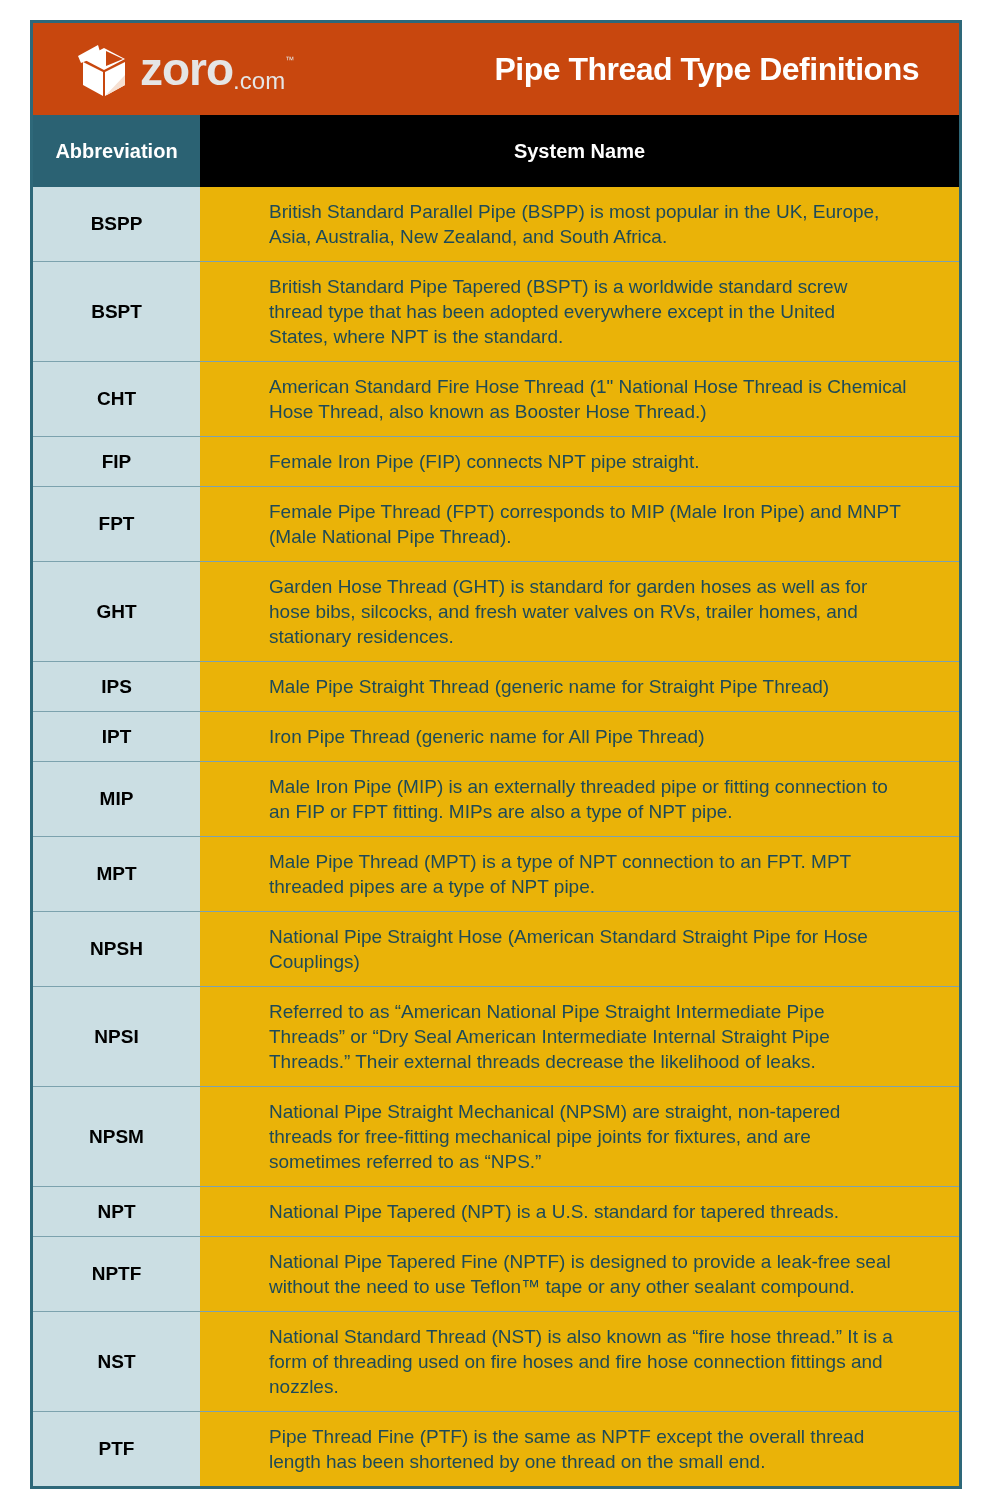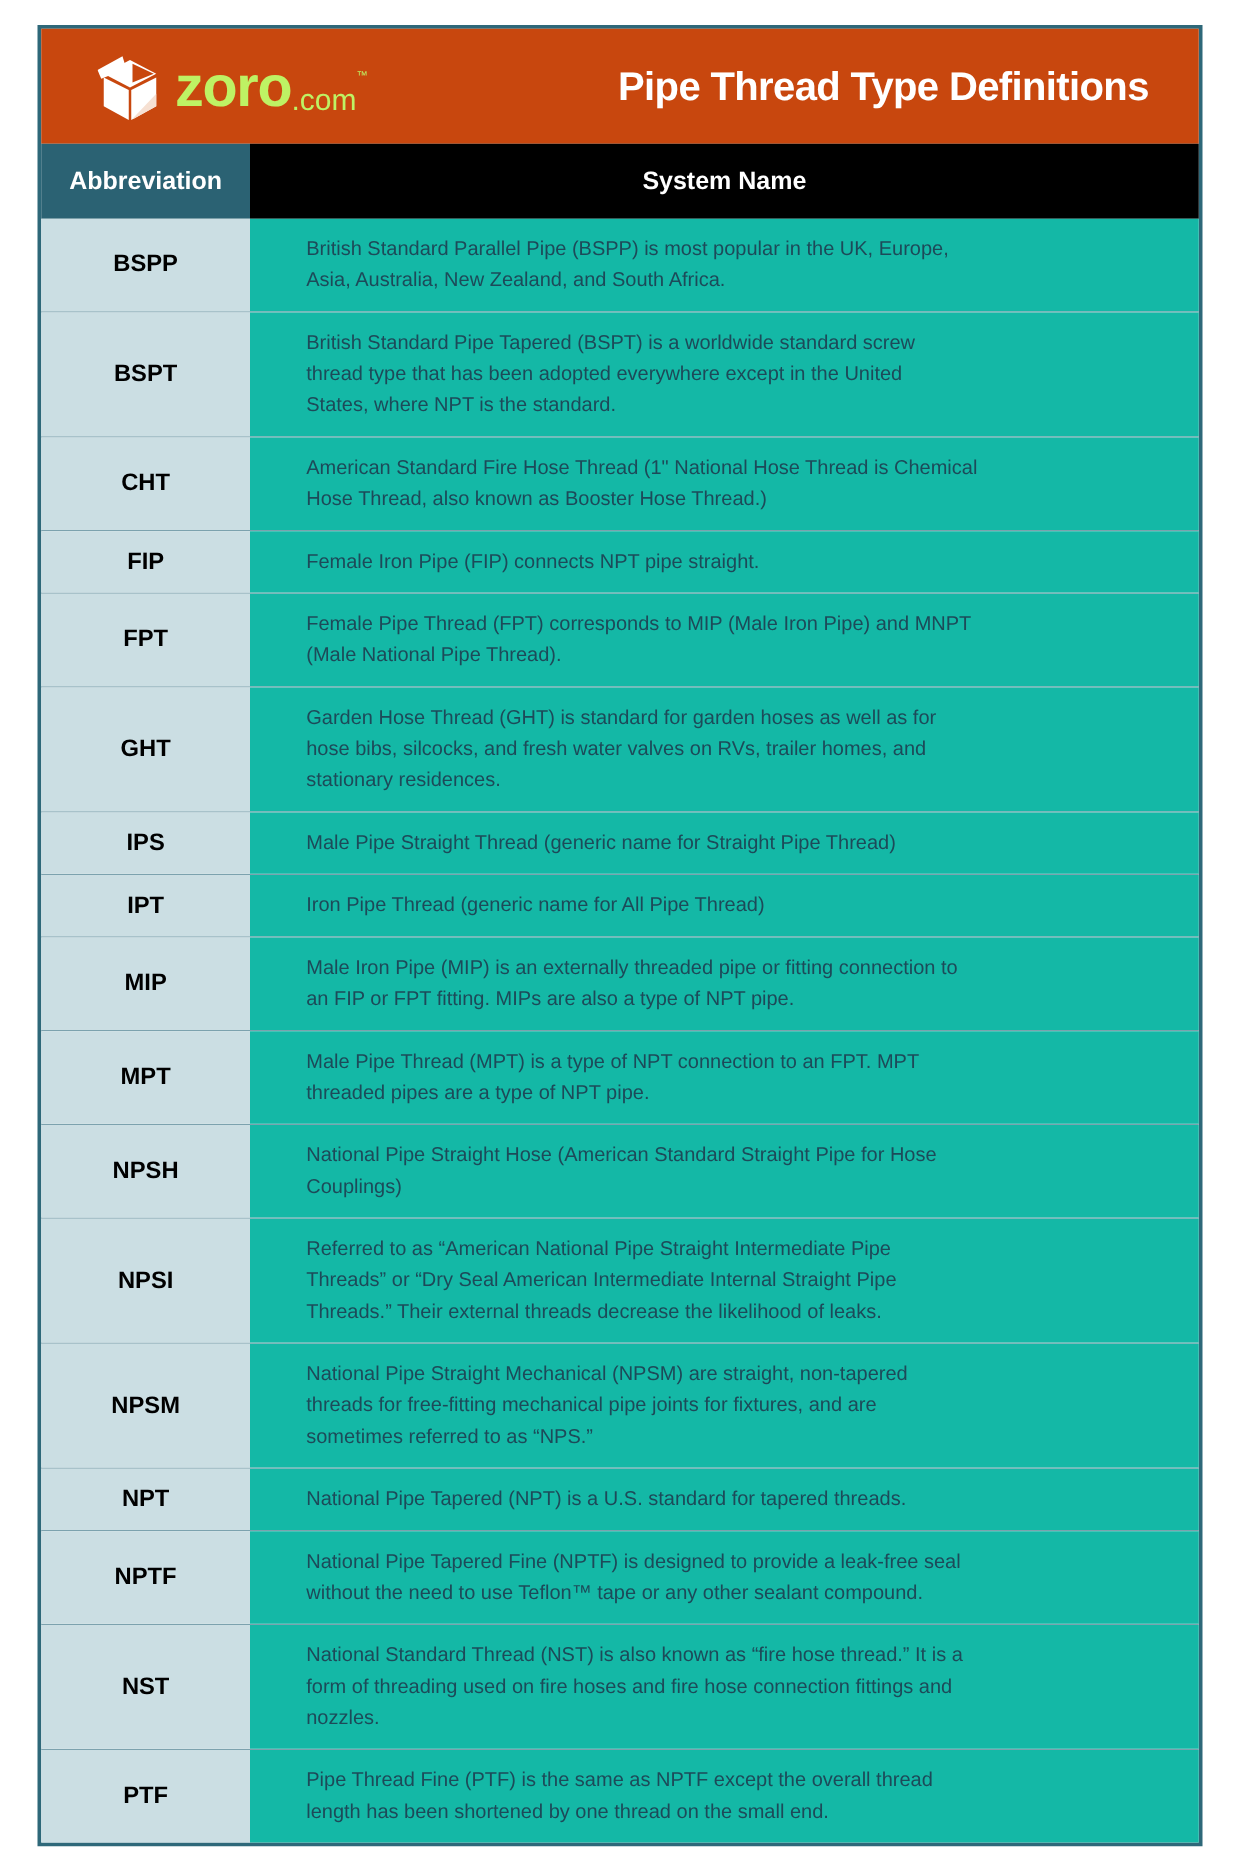--- a/index.html
+++ b/index.html
@@ -26,21 +26,21 @@
   .brand-bar {
     height: 92px;
     background: #C8470E;
     display: flex;
     align-items: center;
   }
   .logo {
     display: flex;
     align-items: center;
     padding-left: 45px;
-    color: #bef264;
+    color: #e5e5e5;
   }
   .logo svg { display: block; margin-right: 10px; }
   .logo-zoro {
     font-size: 46px;
     font-weight: bold;
     letter-spacing: -1px;
     line-height: 1;
   }
   .logo-com {
     font-size: 24px;
@@ -57,21 +57,21 @@
   .brand-title {
     flex: 1;
     text-align: right;
     padding-right: 40px;
     color: #ffffff;
     font-size: 32px;
     font-weight: bold;
     letter-spacing: -0.5px;
   }
   
-  .head-row { display: flex; height: 60px; }
+  .head-row { display: flex; height: 72px; }
   .head-abbr {
     width: 167px;
     background: #2B6273;
     color: #ffffff;
     font-size: 20px;
     font-weight: bold;
     display: flex;
     align-items: center;
     justify-content: center;
   }
@@ -94,25 +94,25 @@
     color: #000000;
     font-size: 19px;
     font-weight: bold;
     display: flex;
     align-items: center;
     justify-content: center;
     flex-shrink: 0;
   }
   .cell-def {
     flex: 1;
-    background: #14b8a6;
+    background: #eab308;
     color: #1D4A59;
-    font-size: 16px;
+    font-size: 19px;
     line-height: 25px;
-    padding: 12px 25px 12px 45px;
+    padding: 12px 25px 12px 69px;
     white-space: pre-line;
     display: flex;
     align-items: center;
   }
 </style>
 </head>
 <body>
 
 <div class="page">
   <div class="card">

